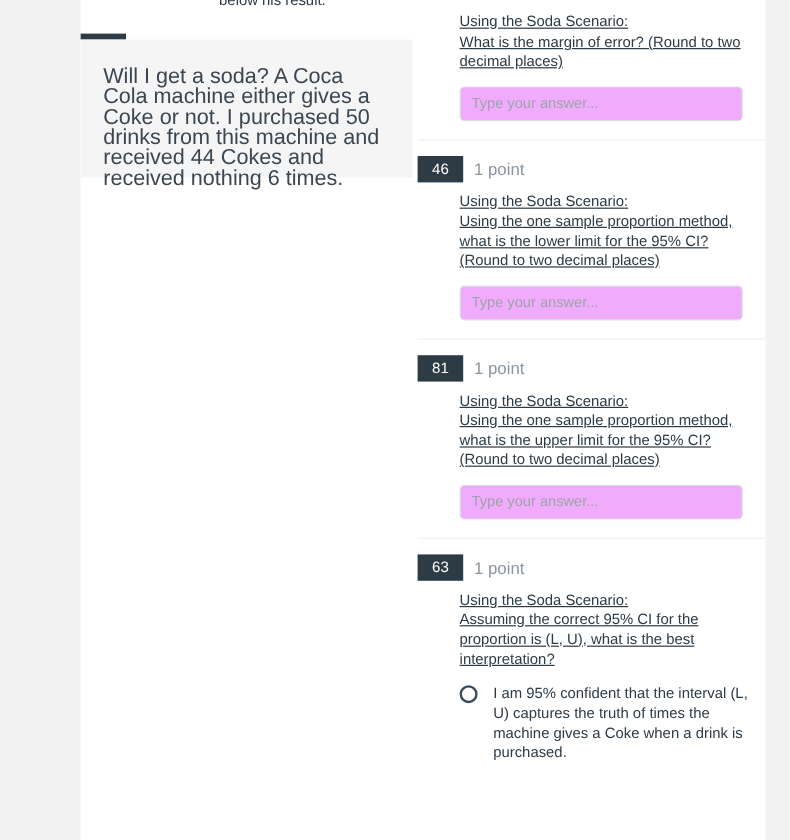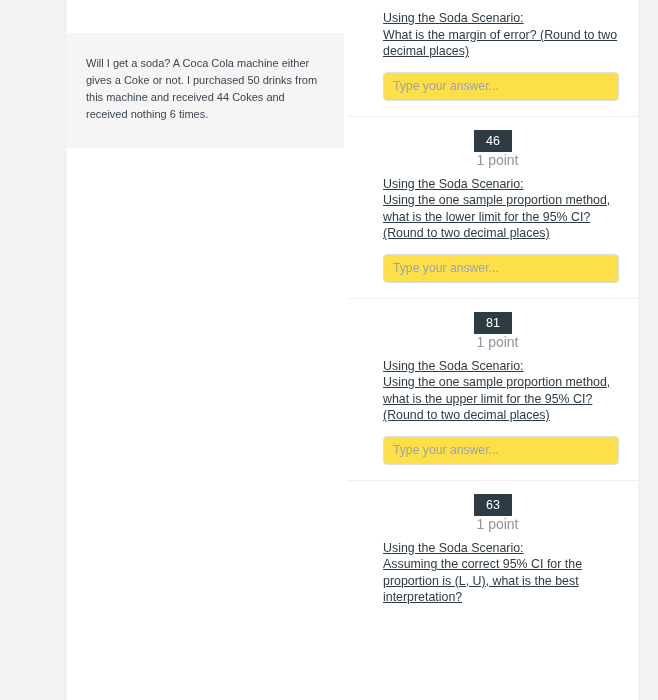--- a/index.html
+++ b/index.html
@@ -53,21 +53,21 @@
 
   .scenario-title {
     font-size: 12.5px;
     font-weight: bold;
     color: #2d3b45;
     letter-spacing: 0.1px;
     margin-bottom: 9px;
   }
 
   .scenario-body {
-    font-size: 11px;
+    font-size: 18px;
     line-height: 17px;
     color: #3b4651;
   }
 
   
   .q-col {
     position: absolute;
     left: 281px; top: 0;
     width: 290px;
   }
@@ -75,21 +75,20 @@
   .question {
     position: relative;
     padding: 0 0 0 0;
     border-bottom: 1px solid #f0f0f0;
   }
 
   .q-head {
     display: flex;
     align-items: center;
     padding: 13px 0 8px 0;
-    flex-direction: column;
   }
 
   .q-badge {
     display: inline-flex;
     align-items: center;
     justify-content: center;
     min-width: 38px;
     height: 22px;
     background: #2d3b45;
     color: #ffffff;
@@ -119,21 +118,21 @@
     display: block;
     width: 236px;
     height: 29px;
     margin-top: 12px;
     border: 1px solid #dcdfe2;
     border-radius: 4px;
     padding: 0 9px;
     font-family: "Liberation Sans", sans-serif;
     font-size: 12.2px;
     color: #2d3b45;
-    background: #fde047;
+    background: #f0abfc;
     outline: none;
   }
   .q-input::placeholder { color: #9ea4a9; }
 
   
   .mc-option {
     display: flex;
     align-items: flex-start;
     margin-top: 12px;
   }
@@ -179,20 +178,24 @@
   
   .q-first .q-body { padding-top: 10px; }
 </style>
 </head>
 <body>
 
 <div class="page-gutter-left"></div>
 
 <div class="quiz-card">
 
+  <div class="q-clipped">
+    <div class="clip-text">below his result.</div>
+    <div class="clip-badge"></div>
+  </div>
 
   <div class="scenario-row">
     <div class="scenario-box">
       <div class="scenario-body">Will I get a soda? A Coca Cola machine either gives a Coke or not. I purchased 50 drinks from this machine and received 44 Cokes and received nothing 6 times.</div>
     </div>
   </div>
 
   <div class="q-col">
 
     <div class="question q-first">
@@ -228,17 +231,21 @@
     </div>
 
     <div class="question" style="border-bottom:none;">
       <div class="q-head">
         <span class="q-badge">63</span>
         <span class="q-points">1 point</span>
       </div>
       <div class="q-body">
         <div class="q-text">Using the Soda Scenario:
 Assuming the correct 95% CI for the proportion is (L, U), what is the best interpretation?</div>
+        <div class="mc-option">
+          <span class="mc-radio"></span>
+          <span class="mc-label">I am 95% confident that the interval (L, U) captures the truth of times the machine gives a Coke when a drink is purchased.</span>
+        </div>
       </div>
     </div>
 
   </div>
 </div>
 
 </body></html>

